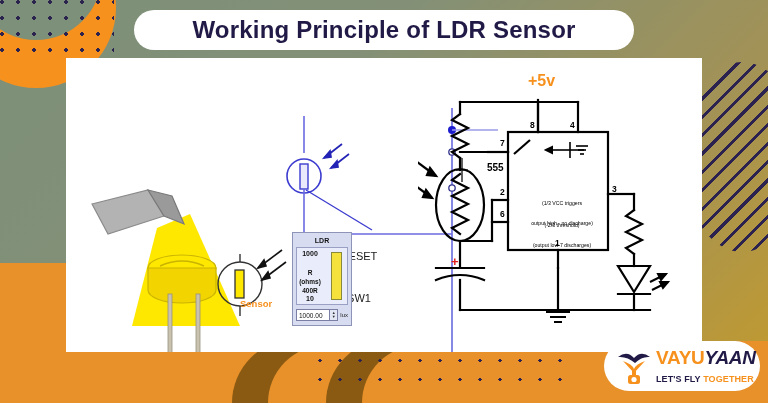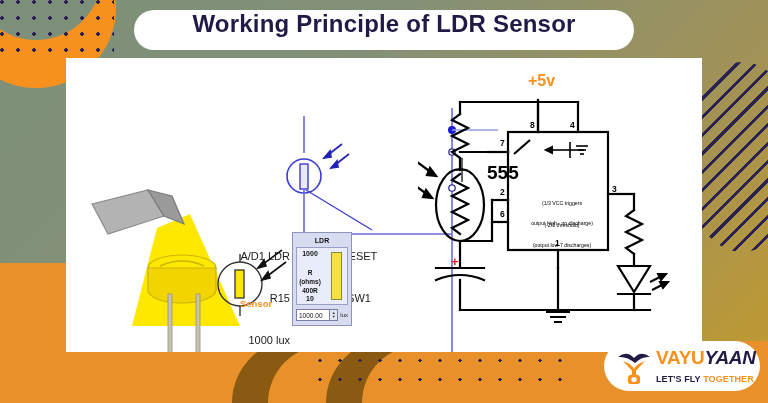--- a/index.html
+++ b/index.html
@@ -115,20 +115,21 @@
   }
 
   
   .title-pill {
     position: absolute;
     left: 134px; top: 10px;
     width: 500px; height: 40px;
     background: #ffffff;
     border-radius: 20px;
     display: flex;
+    align-items: center;
     justify-content: center;
     z-index: 8;
   }
   .title-text {
     font-size: 24px;
     font-weight: bold;
     color: #211a47;
     letter-spacing: 0.2px;
     white-space: nowrap;
   }
@@ -194,21 +195,21 @@
     font-size: 11px;
     color: #1a1a1a;
     line-height: 14px;
   }
   .lbl-5v {
     font-size: 16px;
     font-weight: bold;
     color: #f7911e;
   }
   .lbl-555 {
-    font-size: 19px;
+    font-size: 10px;
     font-weight: bold;
   }
   .pin-num { font-size: 8.5px; font-weight: bold; }
   .pin-note { font-size: 5.2px; text-align: center; line-height: 6.5px; }
 
   
   .meter {
     position: absolute;
     left: 292px; top: 232px;
     width: 60px; height: 94px;
@@ -373,25 +374,20 @@
 
       <circle cx="206" cy="72" r="4" fill="#1d1dcf"></circle>
       <line x1="206" y1="72" x2="252" y2="72" stroke="#9a9ae8" stroke-width="1.6"></line>
 
       <circle cx="206" cy="94" r="3.2" fill="#ffffff" stroke="#33338f" stroke-width="1.3"></circle>
       <circle cx="206" cy="130" r="3.2" fill="#ffffff" stroke="#33338f" stroke-width="1.3"></circle>
       <line x1="216" y1="100" x2="216" y2="124" stroke="#3a3a3a" stroke-width="1.6"></line>
       <line x1="210" y1="112" x2="222" y2="112" stroke="#3a3a3a" stroke-width="1.6"></line>
     </svg>
 
-    <div class="dg-text lbl-ad1" style="left:140px; top:163px; width:84px;">
-      <div>A/D1 LDR</div>
-      <div>R15</div>
-      <div>1000 lux</div>
-    </div>
     <div class="dg-text lbl-reset" style="left:262px; top:163px; width:62px;">
       <div>RESET</div>
       <div>SW1</div>
     </div>
 
     <div class="meter" style="left:226px; top:174px;">
       <div class="meter-title">LDR</div>
       <div class="meter-body">
         <div class="meter-max">1000</div>
         <div class="meter-r">

